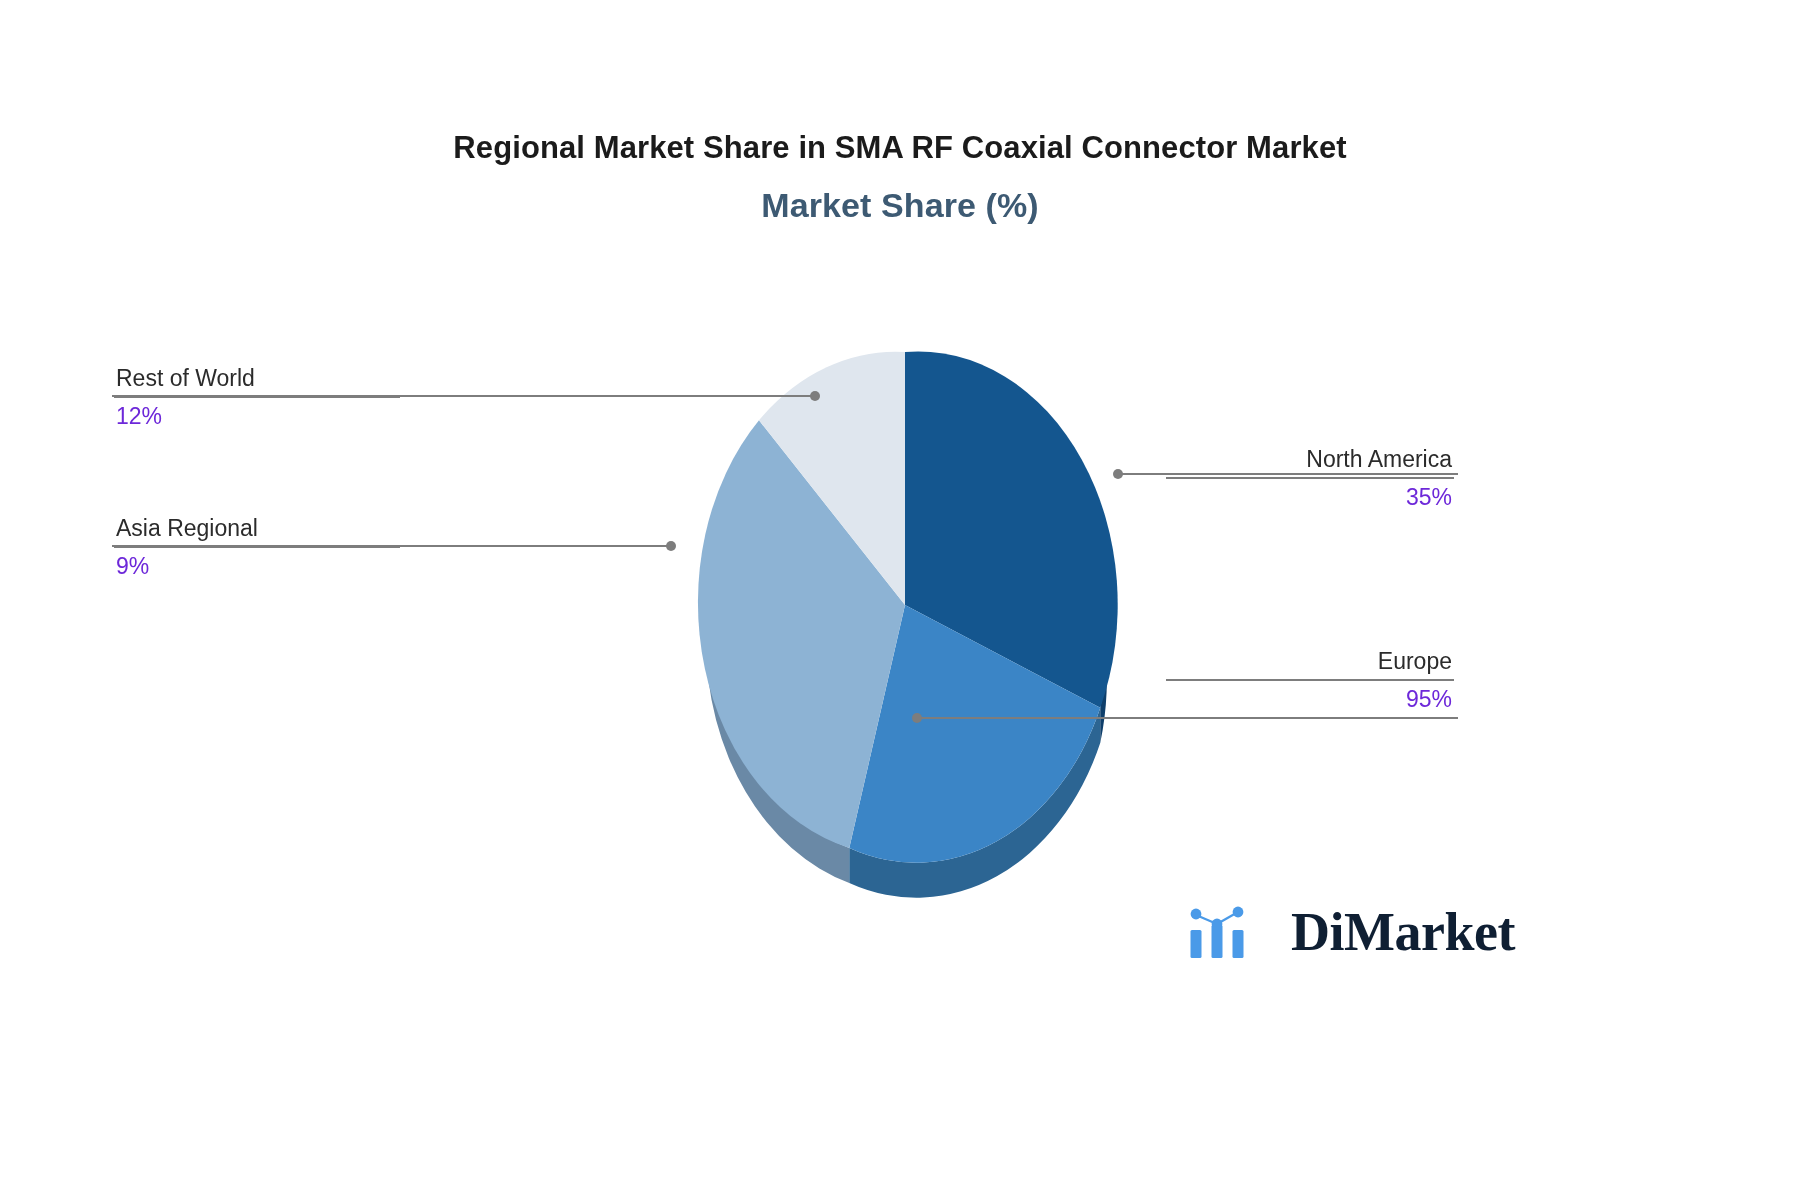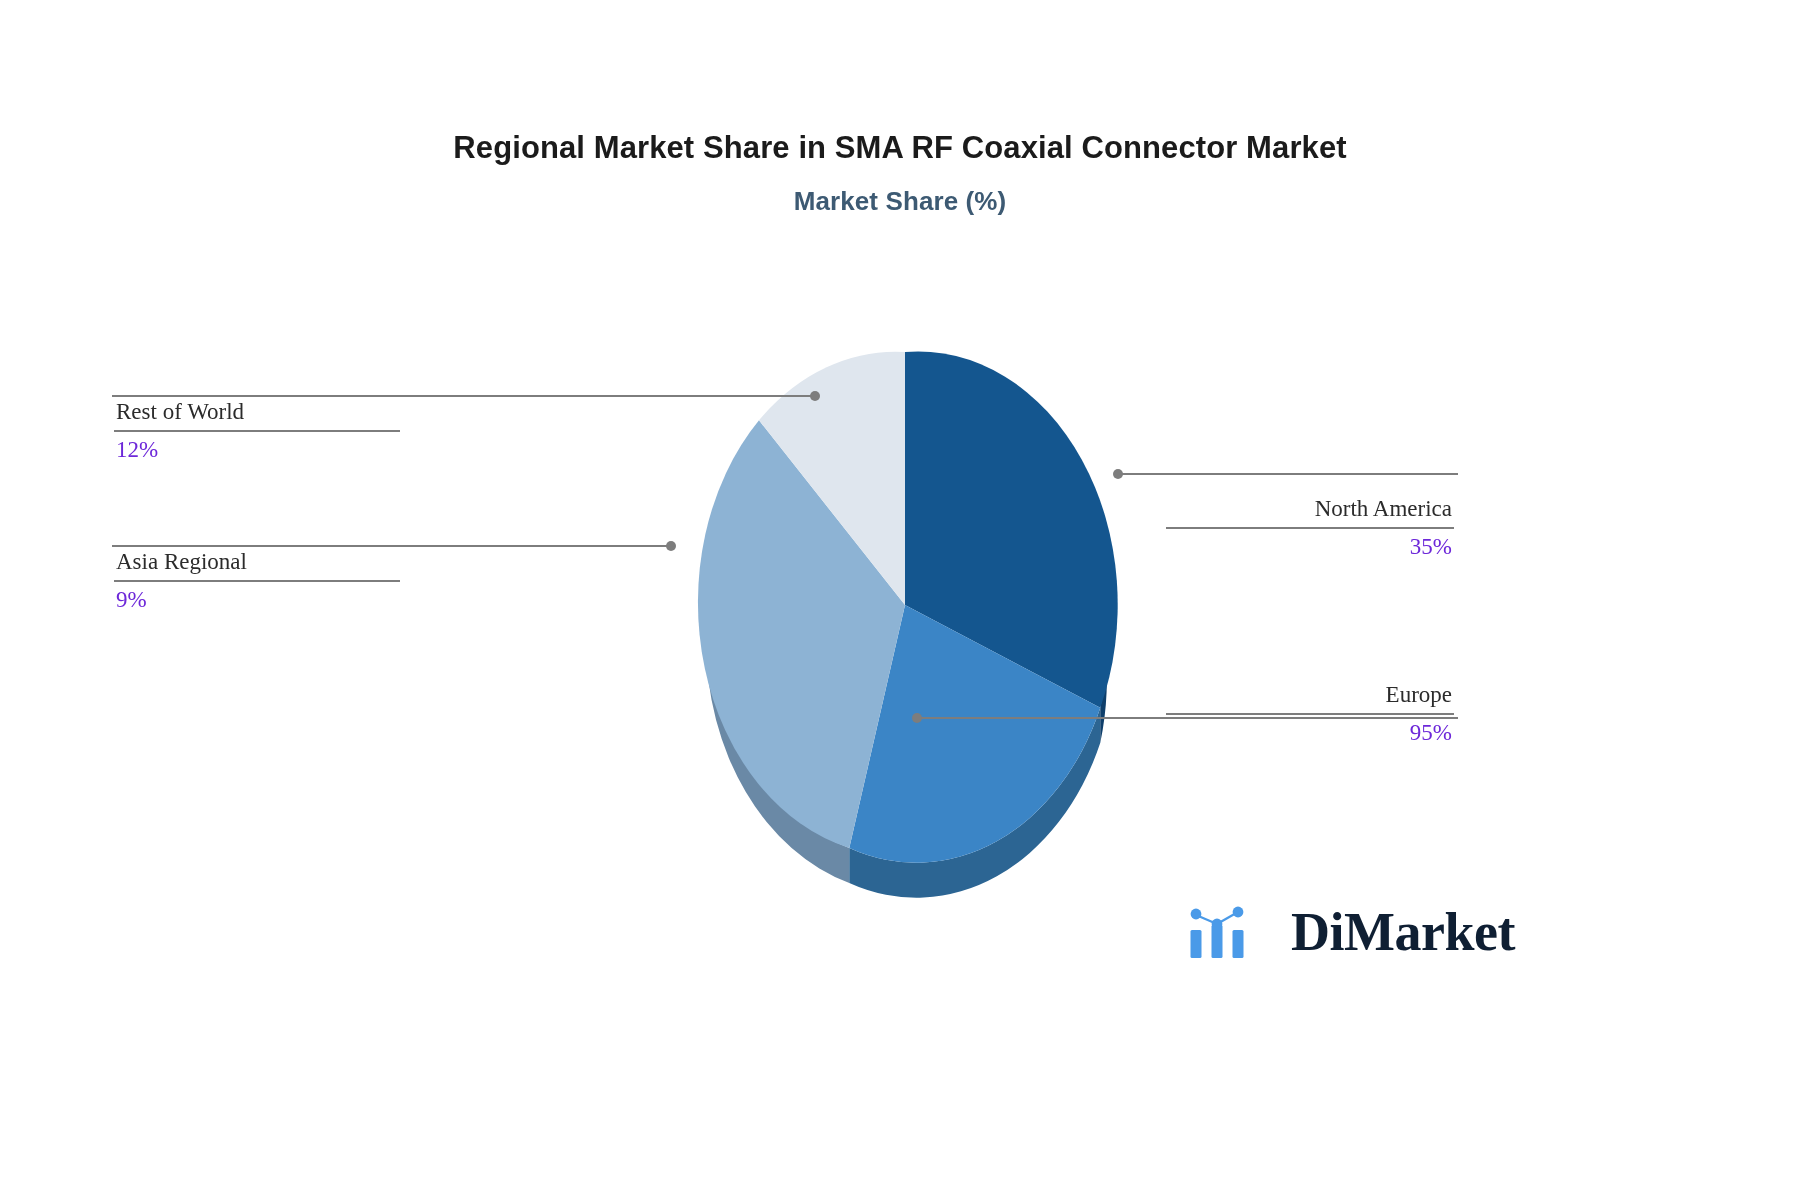--- a/index.html
+++ b/index.html
@@ -36,43 +36,42 @@
     color: #1b1b1b;
     letter-spacing: 0.1px;
     white-space: nowrap;
   }
   #chart-subtitle {
     position: absolute;
     left: 0;
     top: 186px;
     width: 1800px;
     text-align: center;
-    font-size: 26px;
+    font-size: 34px;
     font-weight: bold;
     color: #3d5a73;
     letter-spacing: 0.1px;
     white-space: nowrap;
   }
 
   
   #pie-wrap {
     position: absolute;
     left: 0;
     top: 0;
     width: 1800px;
     height: 1196px;
     pointer-events: none;
   }
 
   
   .callout {
     position: absolute;
-    font-family: Liberation Serif, serif;
+    font-family: Liberation Sans, sans-serif;
     white-space: nowrap;
-    margin-top: 34px;
   }
   .callout .cl-name {
     font-size: 23px;
     color: #2b2b2b;
     line-height: 30px;
     padding: 0 2px 3px 2px;
   }
   .callout .cl-rule {
     height: 0;
     border-top: 2px solid #7d7d7d;
@@ -84,21 +83,21 @@
     padding: 3px 2px 0 2px;
   }
   .callout.left  .cl-name,
   .callout.left  .cl-value { text-align: left; }
   .callout.right .cl-name,
   .callout.right .cl-value { text-align: right; }
 
   
   #callout-rest-of-world { left: 114px;  top: 363px; width: 286px; }
   #callout-asia-pacific  { left: 114px;  top: 513px; width: 286px; }
-  #callout-north-america { left: 1166px; top: 460px; width: 288px; }
+  #callout-north-america { left: 1166px; top: 444px; width: 288px; }
   #callout-europe        { left: 1166px; top: 646px; width: 288px; }
 
   
   #logo {
     position: absolute;
     left: 1188px;
     top: 903px;
     display: flex;
     align-items: flex-end;
     gap: 12px;

